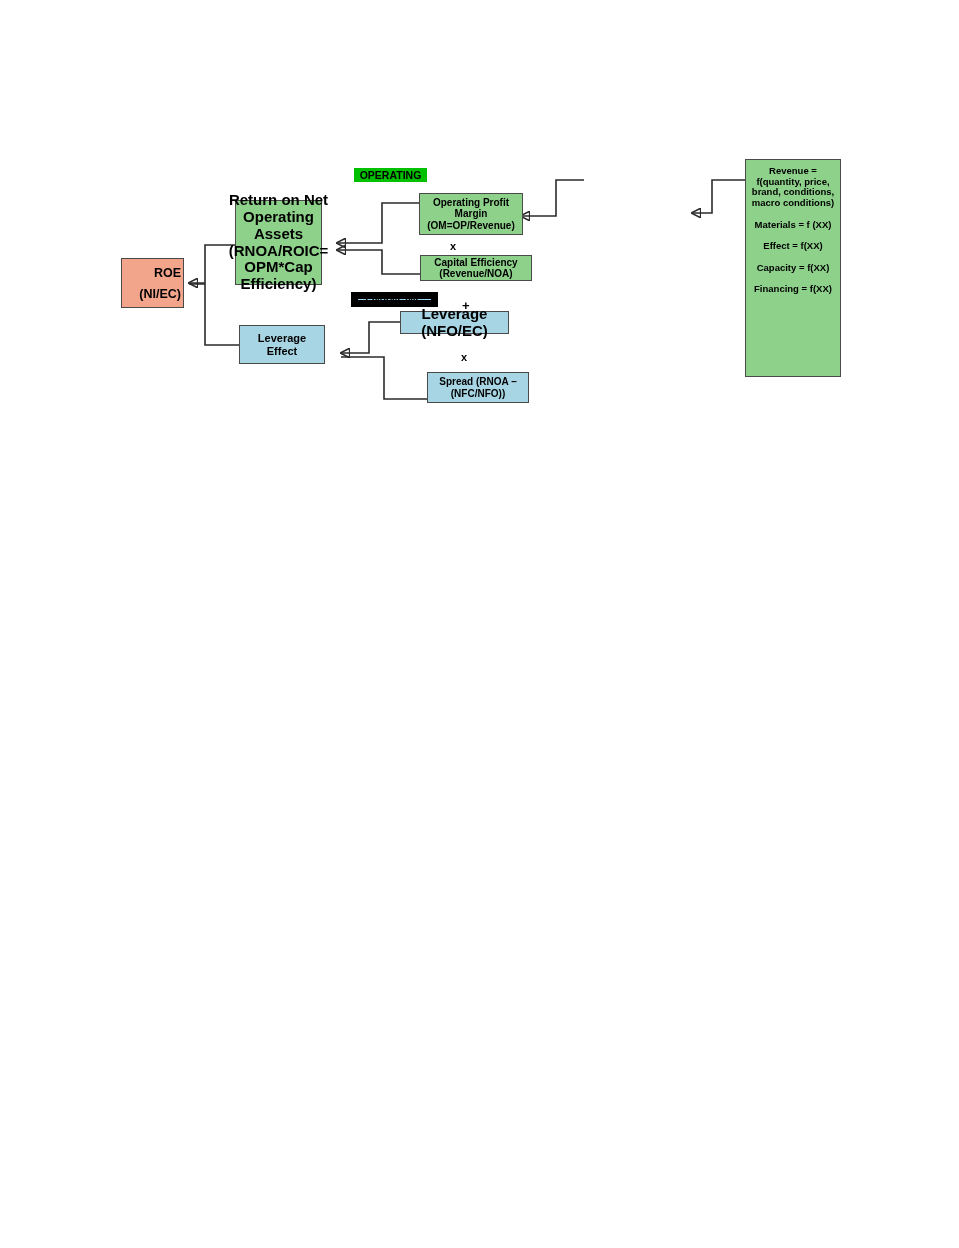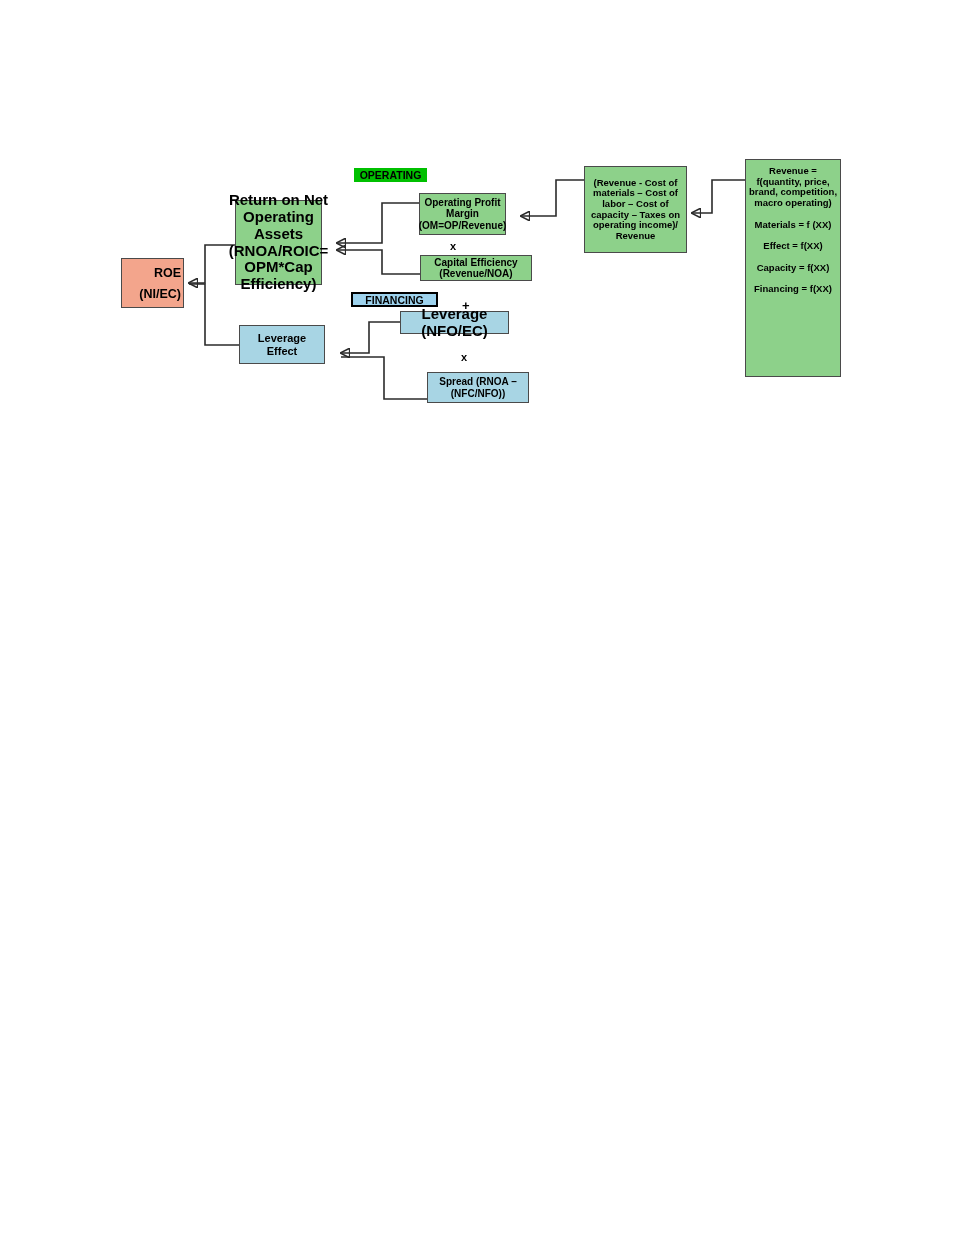--- a/index.html
+++ b/index.html
@@ -76,21 +76,21 @@
   }
   #box-rnoa {
     left: 235px; top: 200px; width: 87px; height: 85px;
     font-size: 15px;
   }
   #box-leverage-effect {
     left: 239px; top: 325px; width: 86px; height: 39px;
     font-size: 11px;
   }
   #box-opm {
-    left: 419px; top: 193px; width: 87px; height: 42px;
+    left: 419px; top: 193px; width: 104px; height: 42px;
     font-size: 10px;
   }
   #box-capeff {
     left: 420px; top: 255px; width: 112px; height: 26px;
     font-size: 10px;
   }
   #box-leverage {
     left: 400px; top: 311px; width: 109px; height: 23px;
     font-size: 15px;
   }
@@ -134,21 +134,21 @@
     z-index: 4;
   }
   #tag-operating {
     left: 354px; top: 168px; width: 73px; height: 14px;
     background: #00C000;
     font-size: 10.5px;
   }
   #tag-financing {
     left: 351px; top: 292px; width: 87px; height: 15px;
     background: #9ED3EE;
-    border: 2px solid #000000;
+    border: 7px solid #000000;
     font-size: 10.5px;
   }
 
   
   .op {
     position: absolute;
     font-weight: bold;
     color: #000000;
     z-index: 4;
     line-height: 1;
@@ -224,26 +224,23 @@
   </div>
 
   <div class="node blue" id="box-leverage">
     <span class="node-text">Leverage (NFO/EC)</span>
   </div>
 
   <div class="node blue" id="box-spread">
     <span class="node-text">Spread (RNOA – (NFC/NFO))</span>
   </div>
 
-  <div class="node green" id="box-formula">
-    <span class="node-text">(Revenue -  Cost of materials – Cost of labor – Cost of capacity – Taxes on operating income)/ Revenue</span>
-  </div>
 
   <div class="node green" id="box-drivers">
-    <span class="driver-line driver-head">Revenue = f(quantity, price, brand, competition, macro operating)</span>
+    <span class="driver-line driver-head">Revenue = f(quantity, price, brand, conditions, macro conditions)</span>
     <span class="driver-line driver-item">Materials = f (XX)</span>
     <span class="driver-line driver-item">Effect = f(XX)</span>
     <span class="driver-line driver-item">Capacity = f(XX)</span>
     <span class="driver-line driver-item">Financing = f(XX)</span>
   </div>
 
   <div class="tag" id="tag-operating">
     <span>OPERATING</span>
   </div>
   <div class="tag" id="tag-financing">

